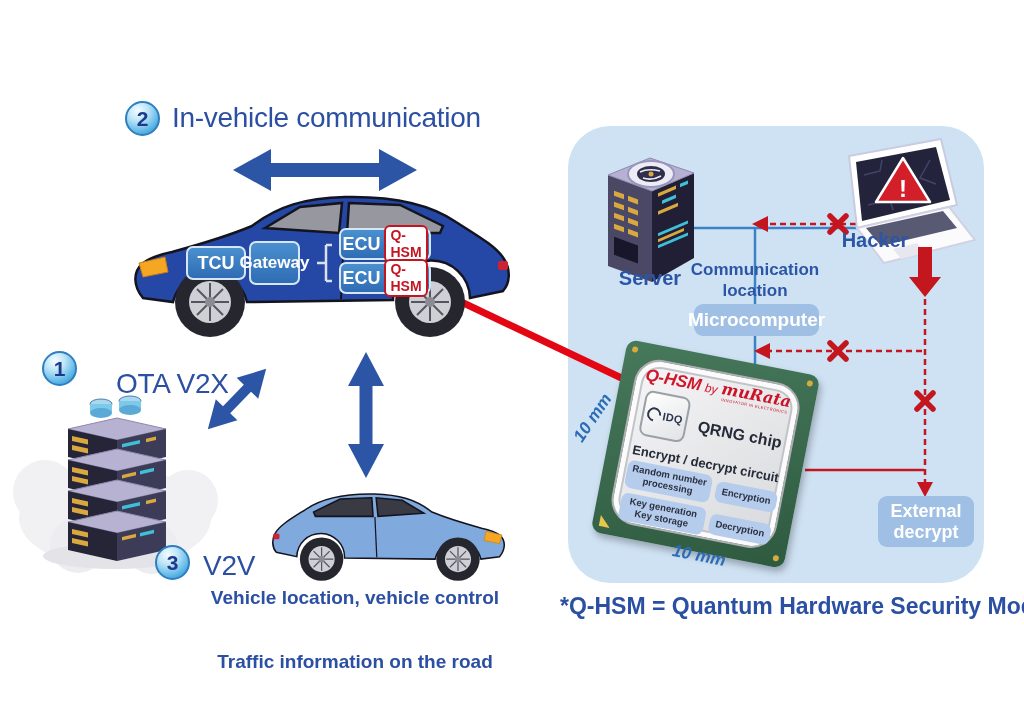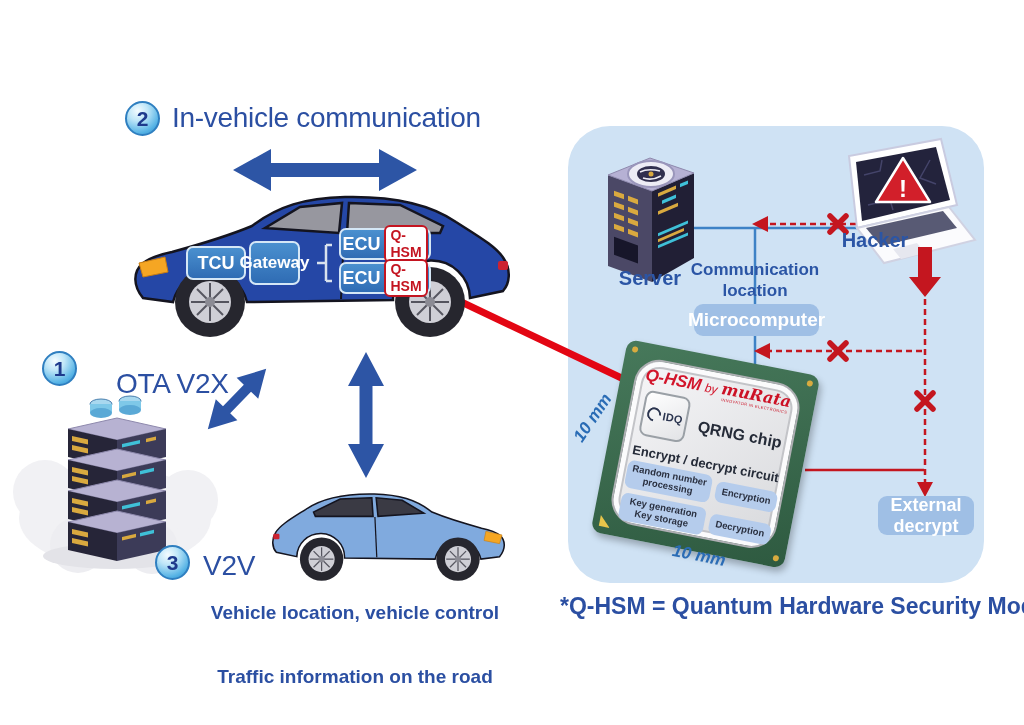--- a/index.html
+++ b/index.html
@@ -286,37 +286,37 @@
 
   <div class="abs ov badge" style="left:42px;top:351px;">
     <span>1</span>
   </div>
   <div class="abs ov h1" style="left:88px;top:368px;margin-left:28px;">OTA V2X</div>
 
   <div class="abs ov badge" style="left:155px;top:545px;">
     <span>3</span>
   </div>
   <div class="abs ov h1" style="left:203px;top:550px;">V2V</div>
-  <div class="abs ov cap2" style="left:165px;top:601px;width:380px;">
+  <div class="abs ov cap2" style="left:165px;top:586px;width:380px;">
     <span style="display:block;">Vehicle location, vehicle control</span>
     <span style="display:block;margin-top:40px;">Traffic information on the road</span>
   </div>
 
   <div class="abs ov bluelabel" style="left:600px;top:267px;width:100px;font-size:20px;">Server</div>
   <div class="abs ov bluelabel" style="left:685px;top:259px;width:140px;font-size:17px;line-height:21px;">
     <span style="display:block;">Communication</span>
     <span style="display:block;">location</span>
   </div>
   <div class="abs ov bluelabel" style="left:835px;top:229px;width:80px;font-size:20px;">Hacker</div>
 
   <div class="abs ov nodebox" style="left:694px;top:304px;width:125px;height:32px;font-size:19px;">
     <span>Microcomputer</span>
   </div>
 
-  <div class="abs ov nodebox" style="left:878px;top:496px;width:96px;height:39px;font-size:18px;line-height:21px;">
+  <div class="abs ov nodebox" style="left:878px;top:496px;width:96px;height:51px;font-size:18px;line-height:21px;">
     <span>External</span>
     <span>decrypt</span>
   </div>
 
   <div class="abs ov chip">
     <div class="golddot" style="left:6px;top:6px;"></div>
     <div class="golddot" style="right:6px;top:6px;"></div>
     <div class="golddot" style="right:6px;bottom:6px;"></div>
     <div class="pintri"></div>
     <div class="cap">

